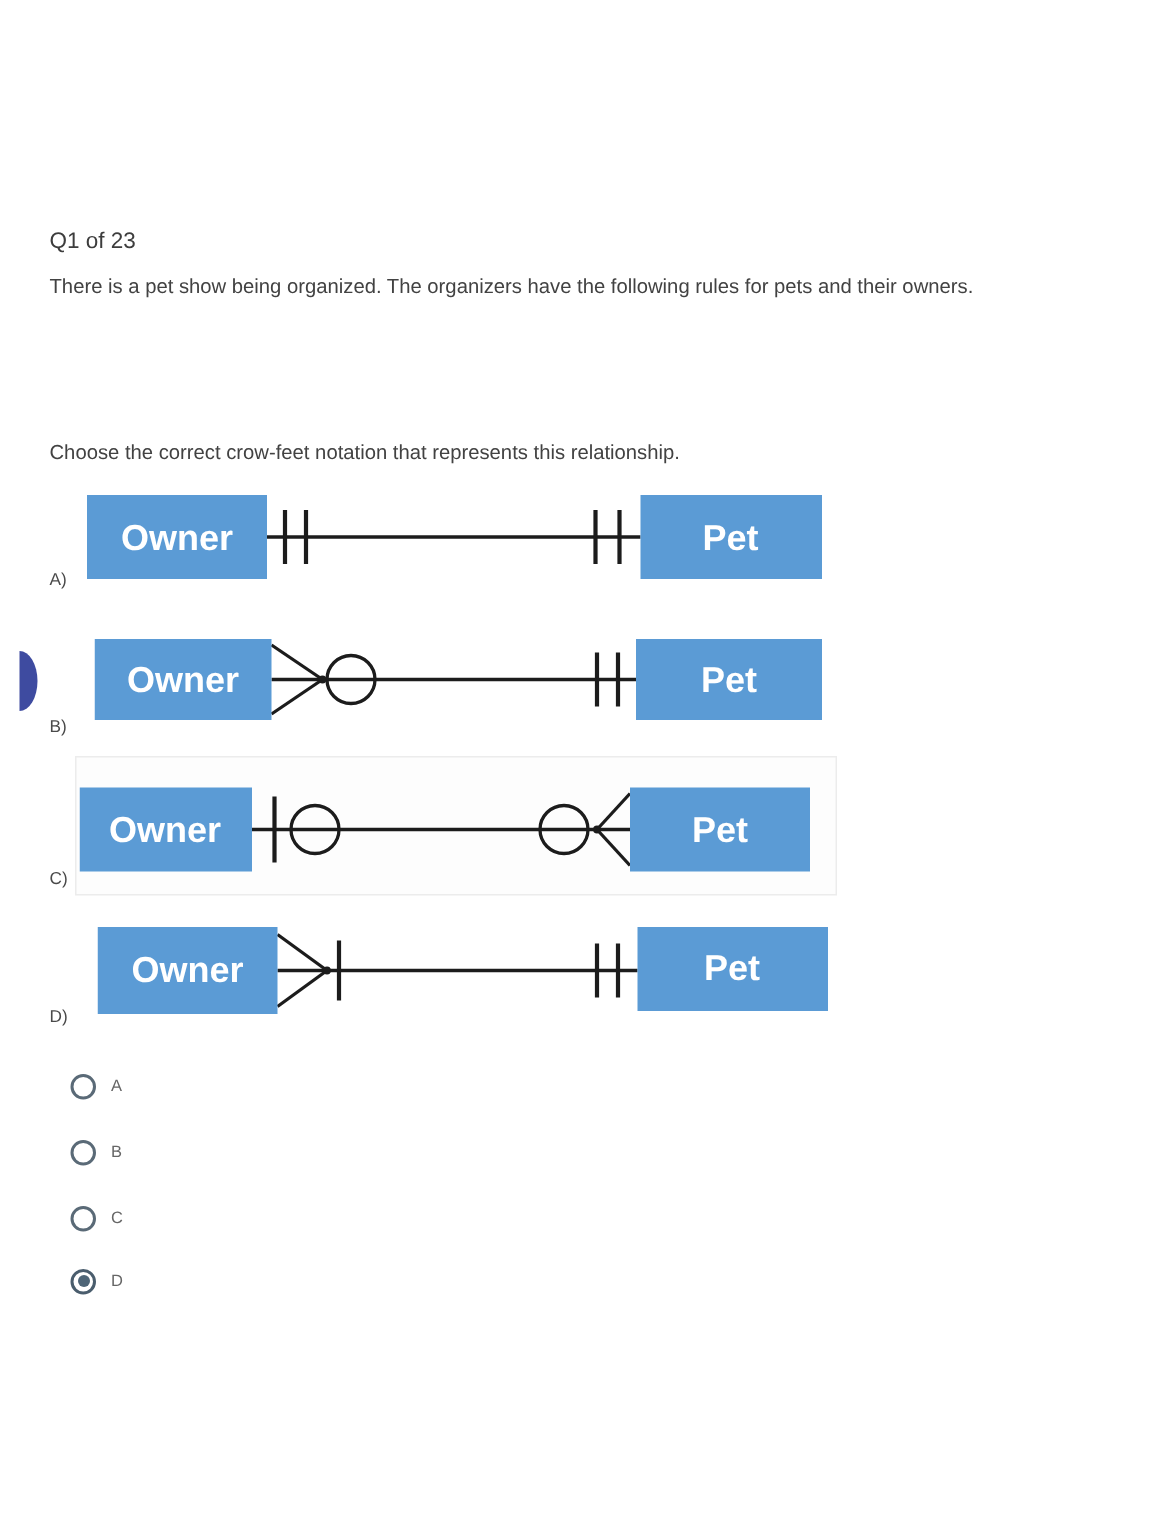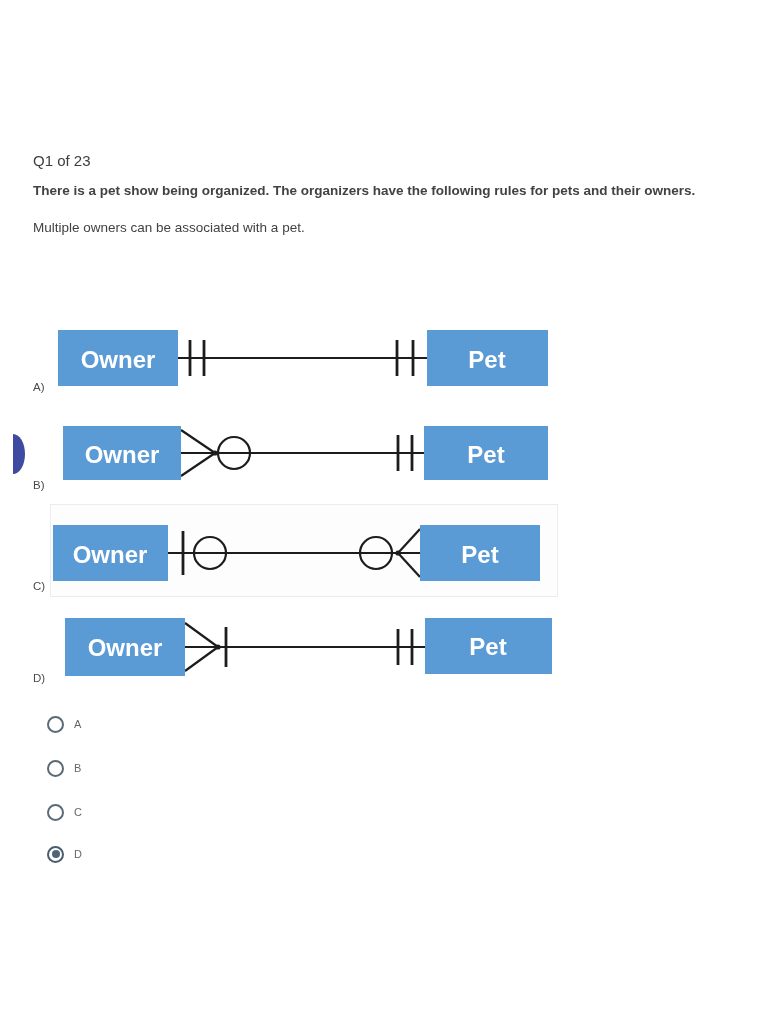--- a/index.html
+++ b/index.html
@@ -1,21 +1,21 @@
 <!DOCTYPE html>
 <html><head>
 <meta charset="utf-8">
 <style>
   html,body{margin:0;padding:0;background:#fff;}
   #page{position:relative;width:768px;height:1024px;background:#ffffff;
         font-family:"Liberation Sans",sans-serif;color:#404040;overflow:hidden;}
   .abs{position:absolute;}
   #q-counter{left:33px;top:152px;font-size:15px;color:#3d3d3d;}
   .body-text{left:33px;font-size:13.5px;color:#424242;line-height:18.5px;white-space:nowrap;}
-  #intro{top:182px;font-weight:bold;}
+  #intro{top:182px;}
   #rules{top:219px;}
   #prompt{top:293px;}
   .diagram{position:absolute;}
   .opt-letter{position:absolute;left:33px;font-size:11.5px;color:#4a4a4a;}
   .card-c{position:absolute;left:50px;top:504px;width:508px;height:93px;
           background:#fdfdfd;border:1px solid #ececec;box-sizing:border-box;}
   .edge-handle{position:absolute;left:13px;top:434px;width:12px;height:40px;
                background:#3e4ba0;border-radius:0 12px 12px 0 / 0 20px 20px 0;}
   .ent-label{font-size:24px;font-weight:600;fill:#ffffff;}
   .radio-row{position:absolute;left:47px;display:flex;align-items:center;gap:10px;height:20px;cursor:pointer;}
@@ -32,23 +32,23 @@
 </head>
 <body>
 
 <div id="page">
 
   <div class="abs" id="q-counter">Q1 of 23</div>
 
   <div class="abs body-text" id="intro">There is a pet show being organized. The organizers have the following rules for pets and their owners.</div>
 
   <div class="abs body-text" id="rules">
-    <div>Multiple owners can be associated with a pet.</div>
   </div>
 
+  <div class="abs body-text" id="prompt">Choose the correct crow-feet notation that represents this relationship.</div>
 
   <div class="diagram" style="left:58px;top:329px;width:490px;height:58px;">
     <svg width="490" height="58" viewBox="0 0 490 58">
       <line class="wire" x1="120" y1="29" x2="369" y2="29"></line>
       <line class="bar" x1="132" y1="11" x2="132" y2="47"></line>
       <line class="bar" x1="146" y1="11" x2="146" y2="47"></line>
       <line class="bar" x1="339" y1="11" x2="339" y2="47"></line>
       <line class="bar" x1="355" y1="11" x2="355" y2="47"></line>
       <rect x="0" y="1" width="120" height="56" fill="#5b9bd5"></rect>
       <rect x="369" y="1" width="121" height="56" fill="#5b9bd5"></rect>

